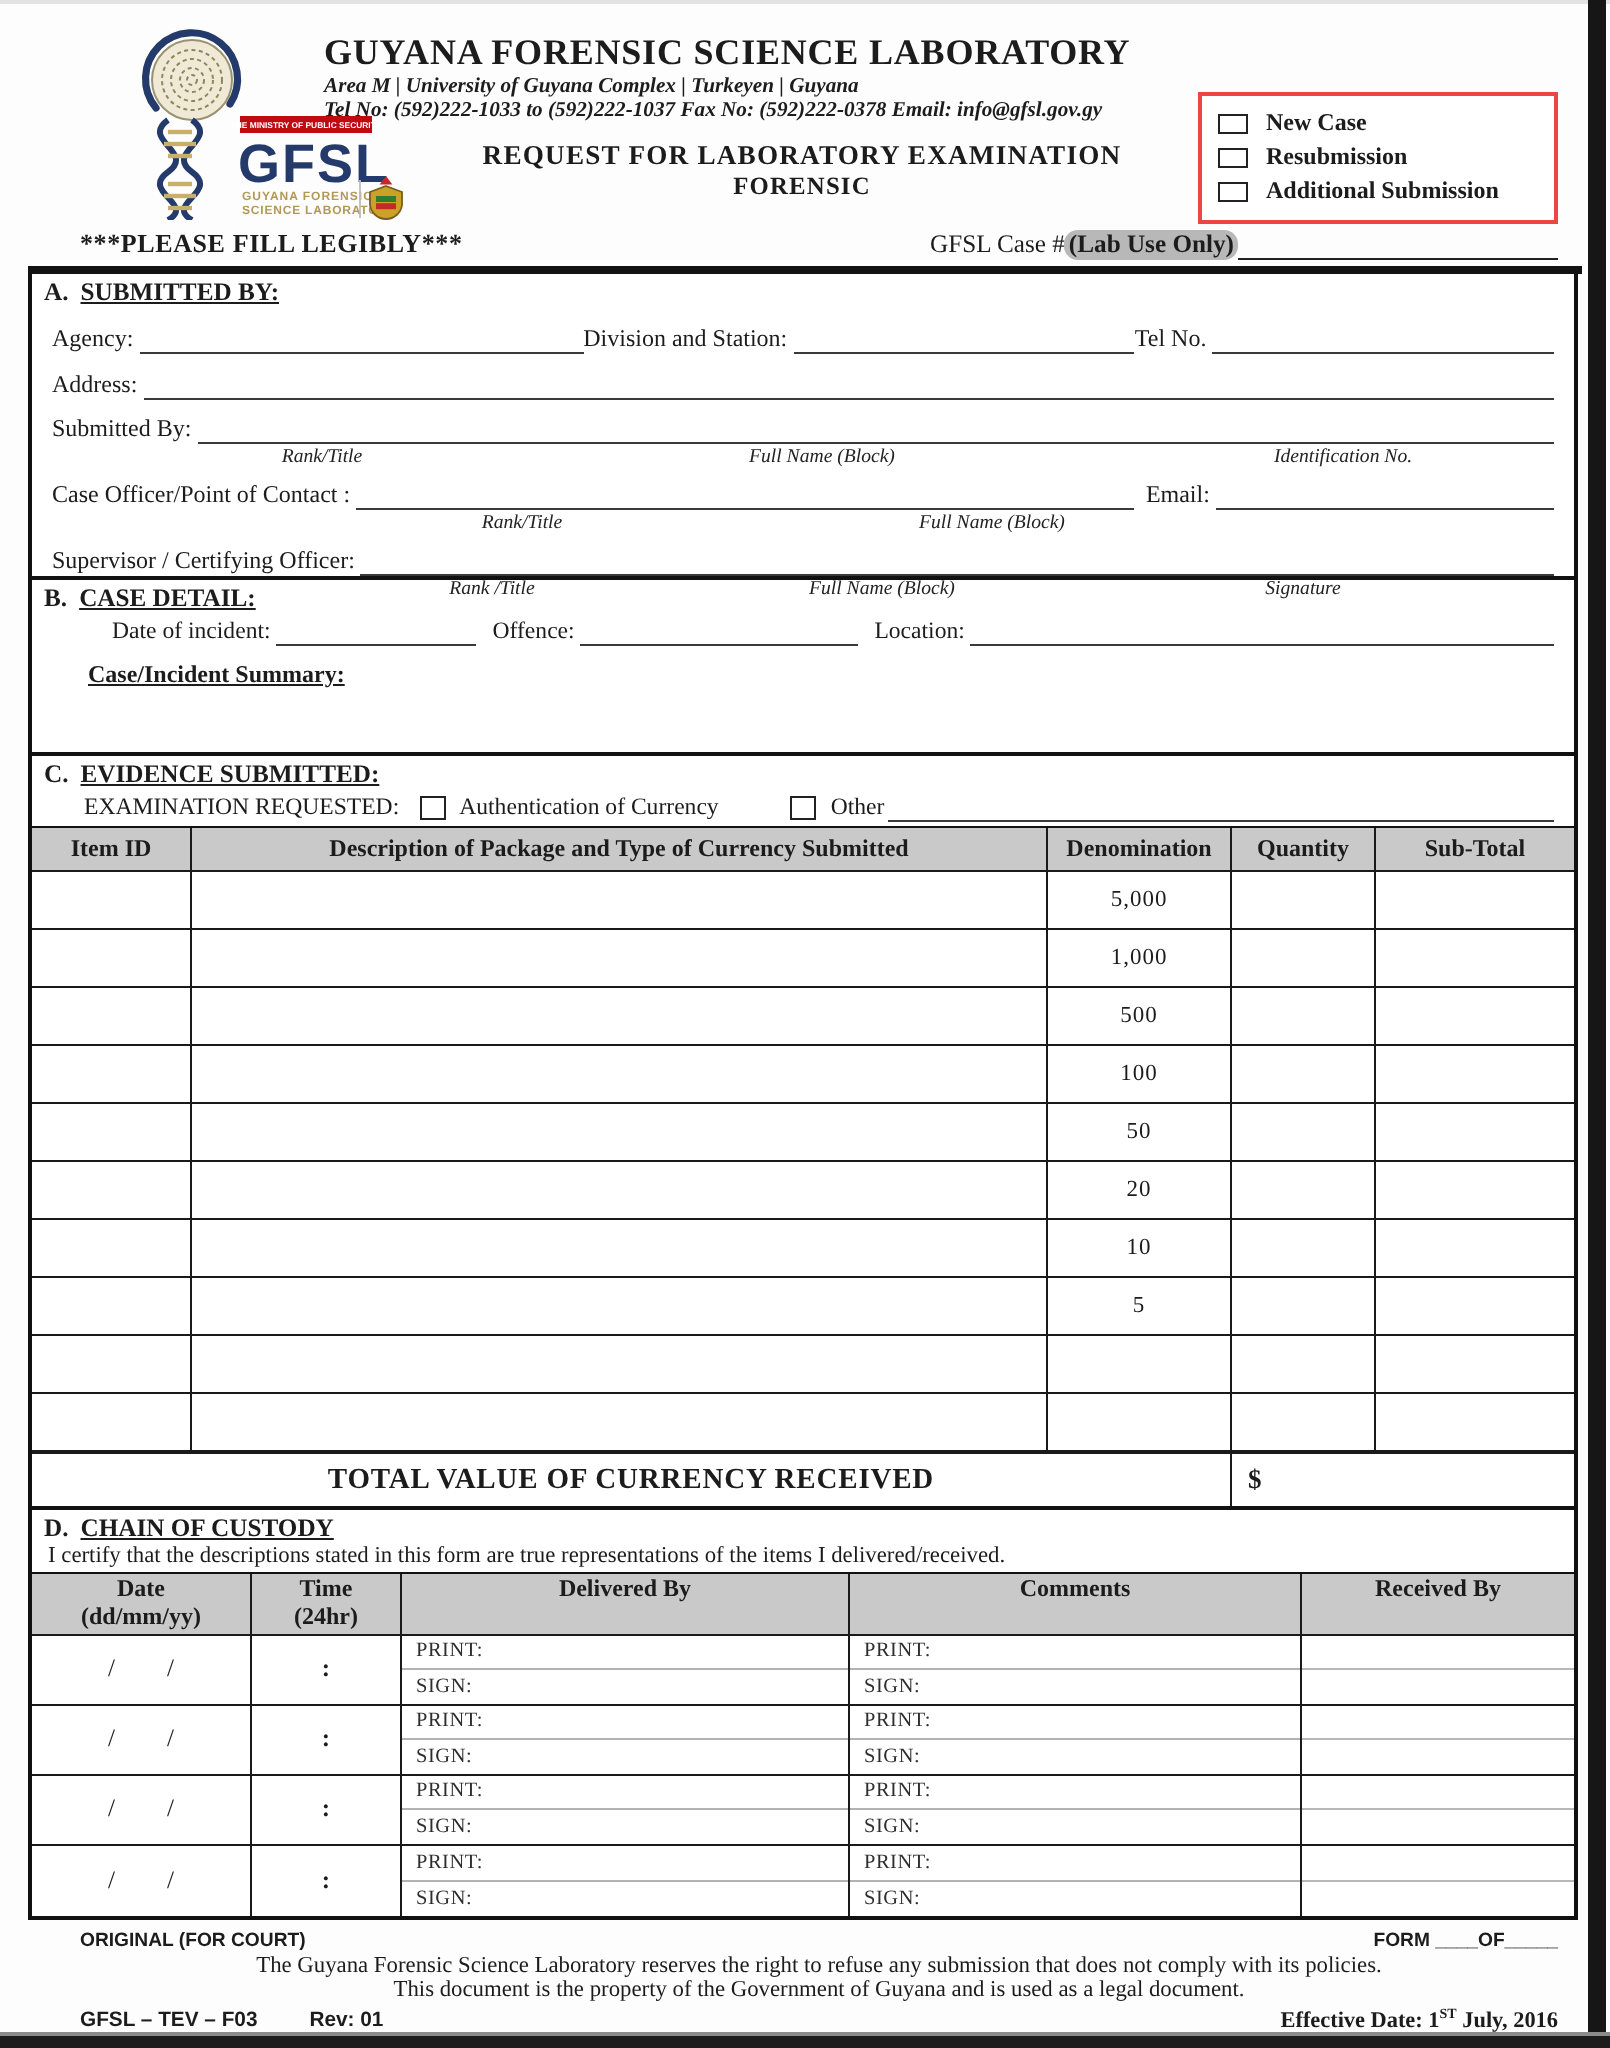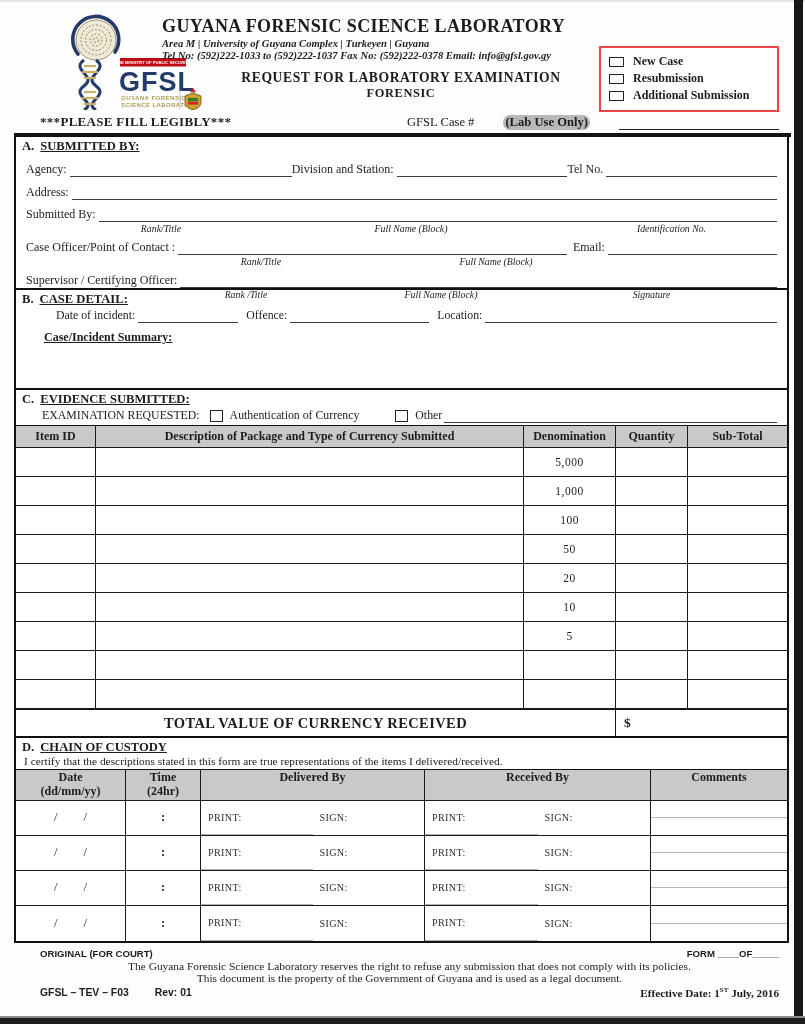--- a/index.html
+++ b/index.html
@@ -34,21 +34,21 @@
     position:absolute;right:26px;top:46px;width:180px;
     border:2px solid #ef4444;padding:4px 6px 5px 8px;background:#fff;
   }
   .ct-row{display:flex;align-items:center;margin:2px 0;cursor:pointer;}
   .cb{width:15px;height:10px;border:1.8px solid #222;background:#fff;flex:0 0 auto;}
   .ct-label{font-size:12px;font-weight:600;margin-left:9px;white-space:nowrap;}
 
   
   .legibly-row{display:flex;align-items:flex-end;margin:6px 26px 0 40px;height:20px;}
   .legibly{font-size:13px;font-weight:bold;letter-spacing:0.3px;}
-  .case-line{display:flex;align-items:flex-end;flex:1;justify-content:flex-end;margin-left:120px;gap:29px;}
+  .case-line{display:flex;align-items:flex-end;flex:1;justify-content:flex-end;margin-left:120px;}
   .case-label{font-size:12.6px;white-space:nowrap;}
   .labuse{font-size:12.6px;font-weight:bold;background:var(--lab-use-bg);border-radius:7px;padding:0 2px;white-space:nowrap;}
   .case-fill{flex:1;max-width:160px;border-bottom:1.4px solid #222;height:14px;}
 
   .heavy-rule{margin:3px 14px 0 14px;height:2px;border-top:1.6px solid #121212;border-bottom:3px solid #121212;}
 
   
   .form-body{margin:0 16px 0 14px;border-left:2.2px solid #111;border-right:2.2px solid #111;border-bottom:2.5px solid #111;background:#fff;}
   .sec{border-bottom:2.5px solid #111;position:relative;}
   .sec:last-child{border-bottom:none;}
@@ -56,21 +56,21 @@
   .sec-title .tt{text-decoration:underline;margin-left:6px;}
   .frow{display:flex;align-items:flex-end;margin:8px 10px 0 10px;font-size:12px;}
   .frow .lbl{white-space:nowrap;padding-right:3px;}
   .fline{border-bottom:1.1px solid #3a3a3a;height:13px;}
   .subrow{display:flex;margin:1px 10px 0 10px;font-size:9.8px;font-style:italic;color:#222;}
   .subrow span{text-align:center;}
 
   
   .sec-a{height:153px;}
   
-  .sec-b{height:100px;}
+  .sec-b{height:88px;}
   .summary-lbl{font-size:12px;font-weight:bold;text-decoration:underline;margin:7px 0 0 28px;}
   .summary-area{height:44px;margin:0 10px;}
 
   
   .exam-row{display:flex;align-items:flex-end;margin:1px 10px 2px 26px;font-size:11.8px;}
   .cb2{width:13px;height:12px;border:1.6px solid #222;background:#fff;margin:0 7px 1px 10px;flex:0 0 auto;}
   .exam-row .opt{white-space:nowrap;}
   .ctable{border-top:1.8px solid #111;font-size:11.5px;}
   .grid5{display:grid;grid-template-columns:80px 428px 92px 72px 1fr;}
   .ctable .hcell{
@@ -93,21 +93,21 @@
   .custody .hcell{
     background:var(--table-header-bg);font-weight:bold;font-size:12px;text-align:center;
     padding:1px 2px;border-right:1.3px solid #1a1a1a;border-bottom:1.6px solid #1a1a1a;line-height:1.15;
   }
   .custody .hcell:last-child{border-right:none;}
   .custody .ccell{height:35px;border-right:1.3px solid #1a1a1a;border-bottom:1.4px solid #1a1a1a;}
   .custody .ccell:last-child{border-right:none;}
   .custody .crow:last-child .ccell{border-bottom:none;}
   .datec{display:flex;align-items:center;justify-content:center;gap:26px;font-size:12.5px;}
   .timec{display:flex;align-items:center;justify-content:center;font-size:12.5px;font-weight:bold;}
-  .duo{display:flex;flex-direction:row;}
+  .duo{display:flex;flex-direction:column;}
   .duo .half{flex:1;display:flex;align-items:center;padding-left:7px;font-size:10.2px;color:#2e2e2e;letter-spacing:0.3px;}
   .duo .half:first-child{border-bottom:0.9px solid #b2b2b2;}
   .comc{display:flex;flex-direction:column;}
   .comc .half{flex:1;}
   .comc .half:first-child{border-bottom:0.9px solid #b8b8b8;}
 
   
   .footer{margin:5px 26px 0 40px;}
   .foot-r1{display:flex;justify-content:space-between;align-items:baseline;
     font-family:"Liberation Sans","DejaVu Sans",sans-serif;font-size:9.6px;font-weight:bold;}
@@ -297,20 +297,27 @@
       <div class="grid5">
         <div class="dcell"></div>
         <div class="dcell"></div>
         <div class="dcell">1,000</div>
         <div class="dcell"></div>
         <div class="dcell"></div>
       </div>
       <div class="grid5">
         <div class="dcell"></div>
         <div class="dcell"></div>
+        <div class="dcell">500</div>
+        <div class="dcell"></div>
+        <div class="dcell"></div>
+      </div>
+      <div class="grid5">
+        <div class="dcell"></div>
+        <div class="dcell"></div>
         <div class="dcell">100</div>
         <div class="dcell"></div>
         <div class="dcell"></div>
       </div>
       <div class="grid5">
         <div class="dcell"></div>
         <div class="dcell"></div>
         <div class="dcell">50</div>
         <div class="dcell"></div>
         <div class="dcell"></div>
@@ -370,22 +377,22 @@
       <div class="gridc">
         <div class="hcell">
           <div>Date</div>
           <div>(dd/mm/yy)</div>
         </div>
         <div class="hcell">
           <div>Time</div>
           <div>(24hr)</div>
         </div>
         <div class="hcell">Delivered By</div>
+        <div class="hcell">Comments</div>
         <div class="hcell">Received By</div>
-        <div class="hcell">Comments</div>
       </div>
 
       <div class="gridc crow">
         <div class="ccell datec">
           <span>/</span>
             <span>/</span>
         </div>
         <div class="ccell timec">
             <span>:</span>
           </div>

